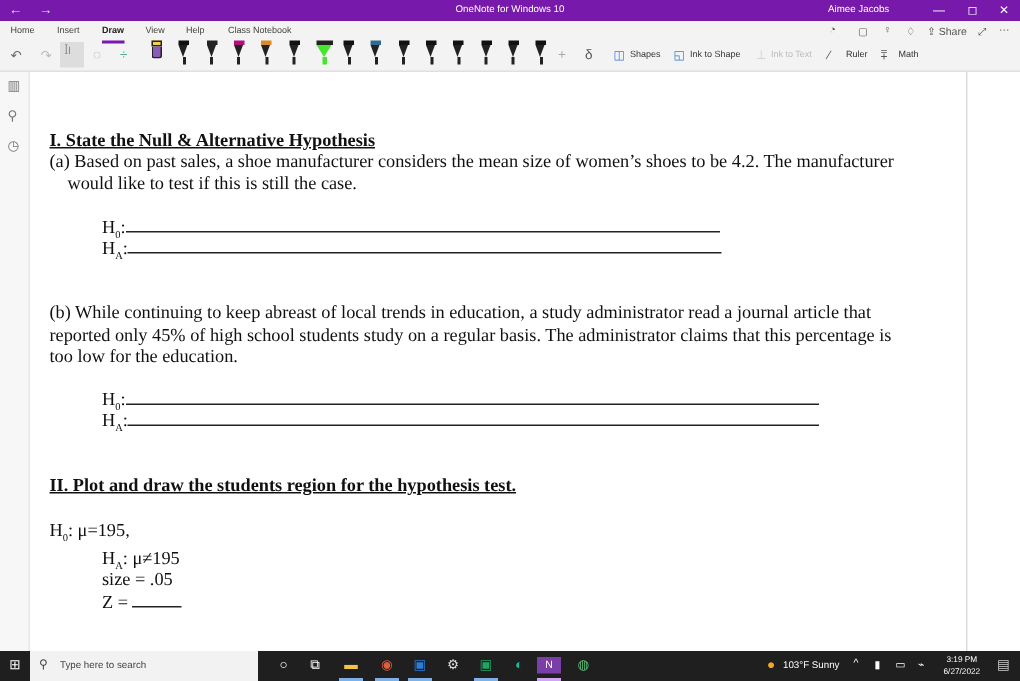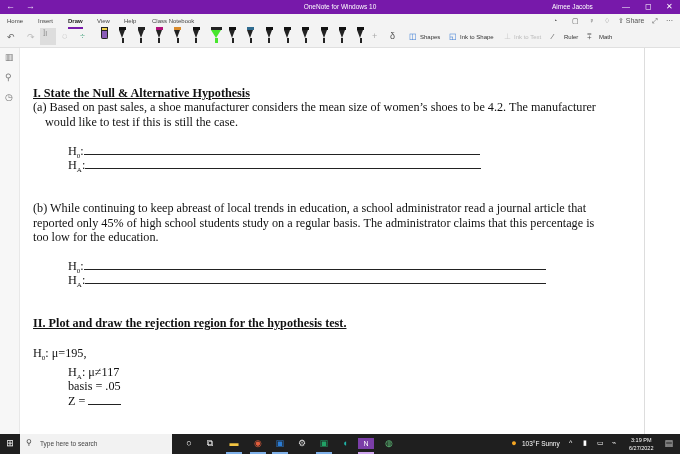--- a/index.html
+++ b/index.html
@@ -174,32 +174,32 @@
 <div class="page"></div>
 <div class="rightrule"></div>
 
 <div class="doc" style="left:33px;top:86px"><span class="h">I. State the Null &amp; Alternative Hypothesis</span></div>
 <div class="doc" style="left:33px;top:100px">(a) Based on past sales, a shoe manufacturer considers the mean size of women’s shoes to be 4.2. The manufacturer</div>
 <div class="doc" style="left:45px;top:115px">would like to test if this is still the case.</div>
 
 <div class="doc" style="left:68px;top:144px"><span>H</span><sub>0</sub><span>:</span><span class="line" style="width:396px"></span></div>
 <div class="doc" style="left:68px;top:158px"><span>H</span><sub>A</sub><span>:</span><span class="line" style="width:396px"></span></div>
 
-<div class="doc" style="left:33px;top:201px">(b) While continuing to keep abreast of local trends in education, a school administrator read a journal article that</div>
+<div class="doc" style="left:33px;top:201px">(b) While continuing to keep abreast of local trends in education, a study administrator read a journal article that</div>
 <div class="doc" style="left:33px;top:216px">reported only 45% of high school students study on a regular basis. The administrator claims that this percentage is</div>
 <div class="doc" style="left:33px;top:230px">too low for the education.</div>
 
 <div class="doc" style="left:68px;top:259px"><span>H</span><sub>0</sub><span>:</span><span class="line" style="width:462px"></span></div>
 <div class="doc" style="left:68px;top:273px"><span>H</span><sub>A</sub><span>:</span><span class="line" style="width:461px"></span></div>
 
-<div class="doc" style="left:33px;top:316px"><span class="h">II. Plot and draw the rejection region for the hypothesis test.</span></div>
+<div class="doc" style="left:33px;top:316px"><span class="h">II. Plot and draw the students region for the hypothesis test.</span></div>
 
 <div class="doc" style="left:33px;top:346px"><span>H</span><sub>0</sub><span>: μ=195,</span></div>
-<div class="doc" style="left:68px;top:365px"><span>H</span><sub>A</sub><span>: μ≠117</span></div>
-<div class="doc" style="left:68px;top:379px">basis = .05</div>
+<div class="doc" style="left:68px;top:365px"><span>H</span><sub>A</sub><span>: μ≠195</span></div>
+<div class="doc" style="left:68px;top:379px">size = .05</div>
 <div class="doc" style="left:68px;top:394px"><span>Z = </span><span class="line" style="width:33px"></span></div>
 
 <div class="taskbar">
   <span class="tb-ic" style="left:5px;color:#fff">⊞</span>
   <div class="search">
     <span style="position:absolute;left:6px;top:4px;font-size:8px">⚲</span>
     <span style="position:absolute;left:20px;top:6px">Type here to search</span>
   </div>
   <span class="tb-ic" style="left:184px">○</span>
   <span class="tb-ic" style="left:205px">⧉</span>

